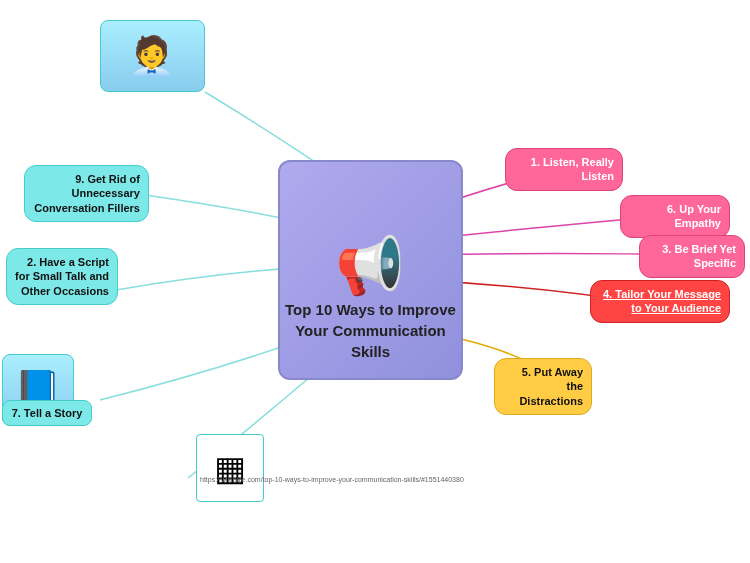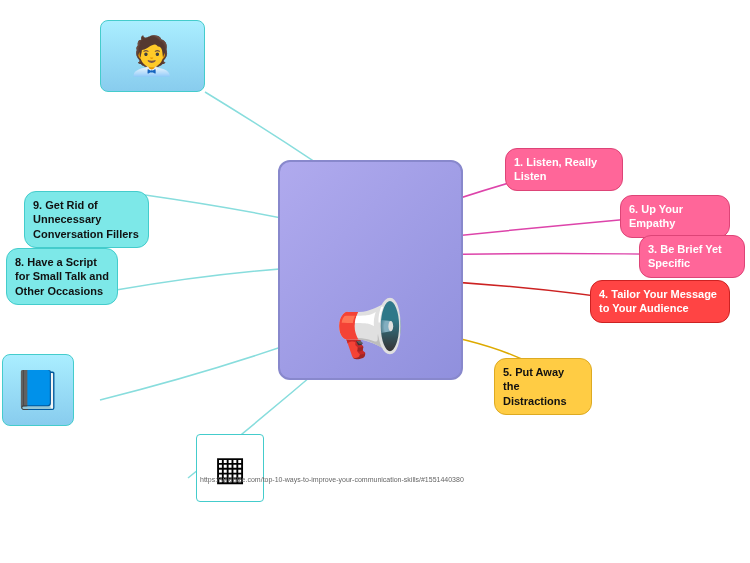--- a/index.html
+++ b/index.html
@@ -11,21 +11,21 @@
       position: relative;
       overflow: hidden;
     }
 
     .node {
       position: absolute;
       border-radius: 12px;
       padding: 6px 8px;
       font-size: 11px;
       font-weight: bold;
-      text-align: left;
+      text-align: right;
       line-height: 1.3;
     }
 
     .center-node {
       background: linear-gradient(135deg, #b0aaee, #9090dd);
       border: 2px solid #8888cc;
       border-radius: 12px;
       width: 185px;
       height: 220px;
       left: 278px;
@@ -57,36 +57,37 @@
       background: #ff6699;
       border: 1.5px solid #dd4477;
       color: #fff;
     }
 
     
     .node-red {
       background: #ff4444;
       border: 1.5px solid #cc2222;
       color: #fff;
+      text-decoration: underline;
     }
 
     
     .node-orange {
       background: #ffcc44;
       border: 1.5px solid #ddaa22;
       color: #111;
     }
 
     
     .node-green {
       background: #88dd44;
       border: 1.5px solid #66bb22;
       color: #111;
     }
-    #node-9  { left: 24px;  top: 165px; width: 120px; margin-top: 26px; }
+    #node-9  { left: 24px;  top: 165px; width: 120px; }
     #node-8  { left: 6px;   top: 250px; width: 110px; }
     #node-1  { left: 505px; top: 148px; width: 115px; }
     #node-2  { left: 620px; top: 194px; width: 110px; }
     #node-3  { left: 639px; top: 235px; width: 105px; }
     #node-4  { left: 594px; top: 280px; width: 130px; }
     #node-5  { left: 494px; top: 358px; width: 120px; }
 
     #node-10-wrapper {
       position: absolute;
       left: 100px;
@@ -218,32 +219,34 @@
 
   <path d="M 415,330 Q 510,345 555,378" stroke="#ddaa00" stroke-width="1.5" fill="none"></path>
 </svg>
 
 <div id="node-10-wrapper">
   <div id="node-10-icon">🧑‍💼</div>
 </div>
 
 <div id="node-9" class="node node-cyan" style="position:absolute;left:24px;top:165px;width:125px;">9. Get Rid of Unnecessary Conversation Fillers</div>
 
-<div id="node-8" class="node node-cyan" style="position:absolute;left:6px;top:248px;width:112px;">8. Have a Script for Small Talk and Other Occasions</div>
+<div id="node-8" class="node node-cyan" style="position:absolute;left:6px;top:248px;width:112px;">2. Have a Script for Small Talk and Other Occasions</div>
 
 <div id="node-7-wrapper" style="position:absolute;left:2px;top:354px;">
   <div id="node-7-icon">📘</div>
+  <div id="node-7-label" class="node node-cyan" style="position:absolute;top:46px;left:0;width:90px;">7. Tell a Story</div>
 </div>
 
 <div style="position:absolute;left:60px;top:442px;width:200px;">
   <div id="node-6-icon" style="position:absolute;top:-8px;left:136px;width:68px;height:68px;background:#fff;border:1.5px solid #44cccc;border-radius:4px;font-size:34px;display:flex;align-items:center;justify-content:center;">▦</div>
 </div>
 
 <div class="center-node" style="position:absolute;">
   <div style="font-size:56px;margin-top:8px;">📢</div>
+  <div class="center-text">Top 10 Ways to Improve Your Communication Skills</div>
 </div>
 
 <div id="node-1" class="node node-pink" style="position:absolute;left:505px;top:148px;width:118px;">1. Listen, Really Listen</div>
 
 <div id="node-2" class="node node-pink" style="position:absolute;left:620px;top:195px;width:110px;">6. Up Your Empathy</div>
 
 <div id="node-3" class="node node-pink" style="position:absolute;left:639px;top:235px;width:106px;">3. Be Brief Yet Specific</div>
 
 <div id="node-4" class="node node-red" style="position:absolute;left:590px;top:280px;width:140px;">4. Tailor Your Message to Your Audience</div>
 

